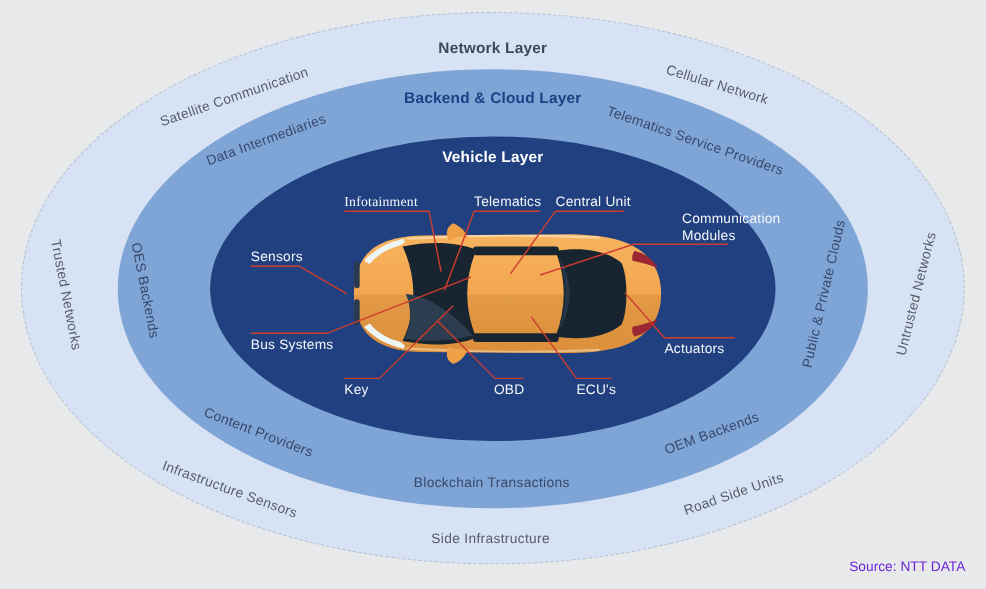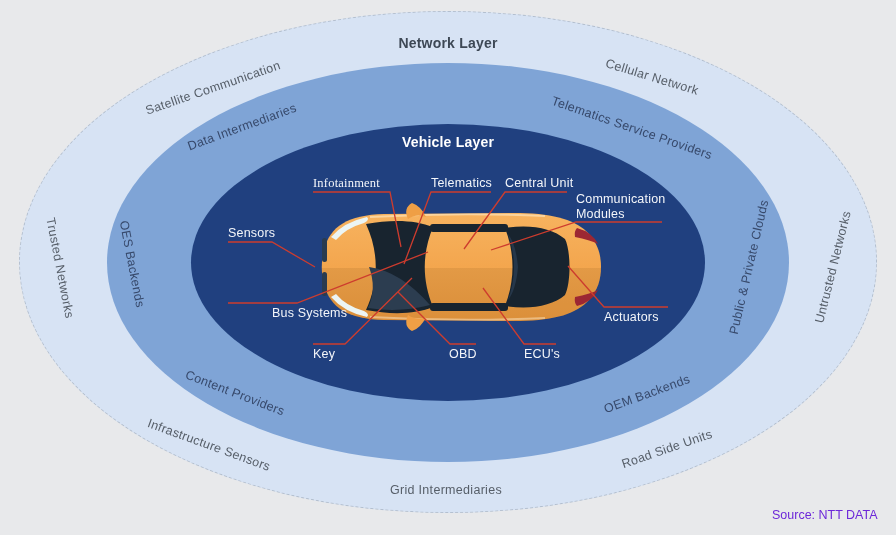--- a/index.html
+++ b/index.html
@@ -19,50 +19,52 @@
   .ellipse.middle{left:107px;top:63px;width:682px;height:399px;background:var(--middle);}
   .ellipse.inner{left:191px;top:124px;width:514px;height:277px;background:var(--inner);}
   .layer-title{position:absolute;transform:translate(-50%,0);font-weight:bold;font-size:14px;white-space:nowrap;letter-spacing:.2px;}
   .t-network{left:448px;top:35px;color:#3d4855;}
   .t-backend{left:448px;top:81px;color:#1d4186;}
   .t-vehicle{left:448px;top:134px;color:#ffffff;text-align:right;}
   .ring-label{position:absolute;font-size:12.5px;white-space:nowrap;letter-spacing:.3px;}
   .ring-label.outer-t{color:var(--outer-text);}
   .ring-label.middle-t{color:var(--middle-text);}
   .car-label{position:absolute;color:#f4f6fa;font-size:12.5px;white-space:nowrap;letter-spacing:.2px;}
-  .car-label.wrap{white-space:normal;width:98px;line-height:1.22;}
+  .car-label.wrap{white-space:normal;width:98px;line-height:1.22;margin-left:44px;}
   .overlay-svg{position:absolute;left:0;top:0;width:896px;height:535px;}
   .source{position:absolute;left:772px;top:508px;color:#6d28d9;font-size:12.5px;white-space:nowrap;}
 </style>
 </head>
 <body>
 
 <div class="stage">
 
   <div class="ellipse outer"></div>
   <div class="ellipse middle"></div>
   <div class="ellipse inner"></div>
 
   <div class="layer-title t-network">Network Layer</div>
+  <div class="layer-title t-backend">Backend &amp; Cloud Layer</div>
   <div class="layer-title t-vehicle">Vehicle Layer</div>
 
   <div class="ring-label outer-t" style="left:213px;top:88px;transform:translate(-50%,-50%) rotate(-19deg);">Satellite Communication</div>
   <div class="ring-label outer-t" style="left:652px;top:77px;transform:translate(-50%,-50%) rotate(17deg);">Cellular Network</div>
   <div class="ring-label outer-t" style="left:60px;top:268px;transform:translate(-50%,-50%) rotate(79deg);">Trusted Networks</div>
   <div class="ring-label outer-t" style="left:833px;top:267px;transform:translate(-50%,-50%) rotate(-76deg);">Untrusted Networks</div>
   <div class="ring-label outer-t" style="left:209px;top:445px;transform:translate(-50%,-50%) rotate(20deg);">Infrastructure Sensors</div>
   <div class="ring-label outer-t" style="left:667px;top:449px;transform:translate(-50%,-50%) rotate(-19deg);">Road Side Units</div>
-  <div class="ring-label outer-t" style="left:446px;top:490px;transform:translate(-50%,-50%);">Grid Intermediaries</div>
+  <div class="ring-label outer-t" style="left:446px;top:490px;transform:translate(-50%,-50%);">Side Infrastructure</div>
 
   <div class="ring-label middle-t" style="left:242px;top:127px;transform:translate(-50%,-50%) rotate(-20deg);">Data Intermediaries</div>
   <div class="ring-label middle-t" style="left:632px;top:128px;transform:translate(-50%,-50%) rotate(19deg);">Telematics Service Providers</div>
   <div class="ring-label middle-t" style="left:132px;top:264px;transform:translate(-50%,-50%) rotate(79deg);">OES Backends</div>
   <div class="ring-label middle-t" style="left:749px;top:267px;transform:translate(-50%,-50%) rotate(-77deg);">Public &amp; Private Clouds</div>
   <div class="ring-label middle-t" style="left:235px;top:393px;transform:translate(-50%,-50%) rotate(21deg);">Content Providers</div>
   <div class="ring-label middle-t" style="left:647px;top:394px;transform:translate(-50%,-50%) rotate(-20deg);">OEM Backends</div>
+  <div class="ring-label middle-t" style="left:447px;top:439px;transform:translate(-50%,-50%);">Blockchain Transactions</div>
 
   <svg class="overlay-svg" viewBox="0 0 896 535" aria-hidden="true">
     <defs>
       <linearGradient id="bodyGrad" x1="0" y1="0" x2="0" y2="1">
         <stop offset="0" stop-color="#f7b35f"></stop>
         <stop offset="0.5" stop-color="#f3a64e"></stop>
         <stop offset="1" stop-color="#ea9a41"></stop>
       </linearGradient>
       <clipPath id="bodyClip">
         <path d="M 384,214 C 348,215 330,226 324,250 C 321,262 321,272 324,284 C 330,308 348,319 384,320 L 520,321 C 556,320 576,314 589,300 C 598,290 601,279 601,267 C 601,255 598,244 589,234 C 576,220 556,214 520,213 Z"></path>
@@ -111,20 +113,20 @@
       <path d="M 556,344 H 524 L 483,288"></path>
       <path d="M 668,307 H 604 L 568,266"></path>
     </g>
   </svg>
 
   <div class="car-label" style="left:313px;top:176px;font-family:Liberation Serif, serif;">Infotainment</div>
   <div class="car-label" style="left:431px;top:176px;">Telematics</div>
   <div class="car-label" style="left:505px;top:176px;">Central Unit</div>
   <div class="car-label wrap" style="left:576px;top:192px;">Communication Modules</div>
   <div class="car-label" style="left:228px;top:226px;">Sensors</div>
-  <div class="car-label" style="left:228px;top:306px;margin-left:44px;">Bus Systems</div>
+  <div class="car-label" style="left:228px;top:306px;">Bus Systems</div>
   <div class="car-label" style="left:313px;top:347px;">Key</div>
   <div class="car-label" style="left:449px;top:347px;">OBD</div>
   <div class="car-label" style="left:524px;top:347px;">ECU's</div>
   <div class="car-label" style="left:604px;top:310px;">Actuators</div>
 
   <div class="source">Source: NTT DATA</div>
 </div>
 
 </body></html>

